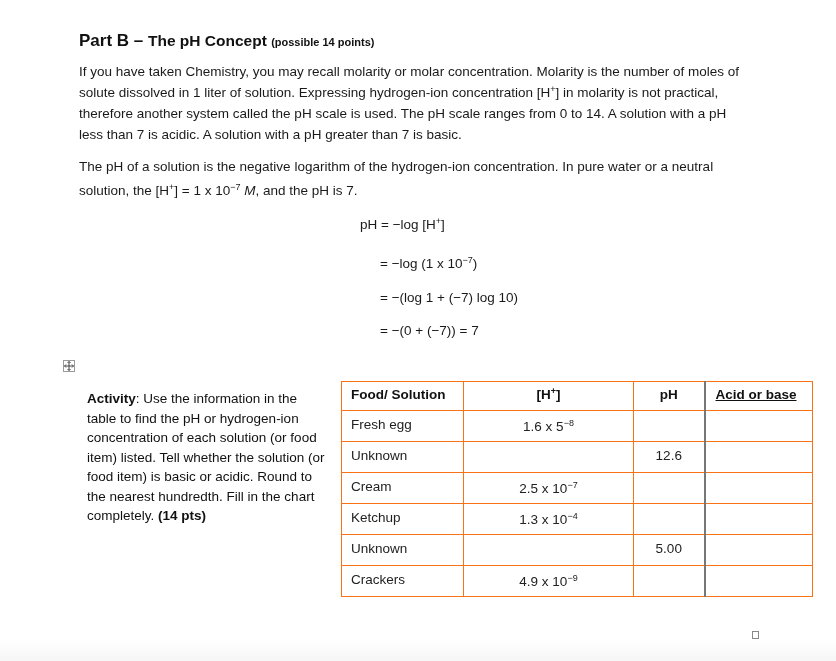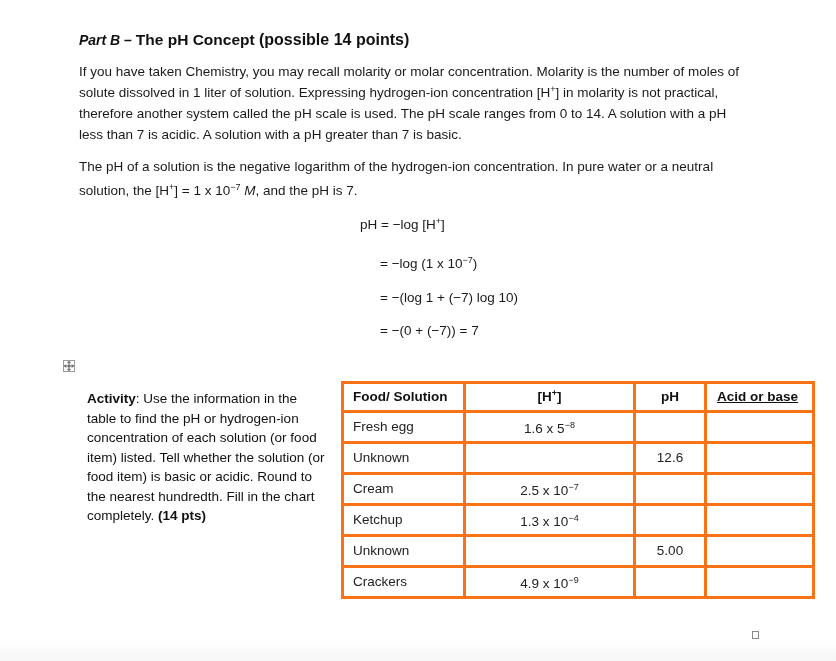--- a/index.html
+++ b/index.html
@@ -11,22 +11,22 @@
   }
   .page { position: relative; width: 836px; height: 661px; background: #fff; }
   .bottom-fade {
     position: absolute; left: 0; right: 0; bottom: 0; height: 22px;
     background: linear-gradient(#ffffff, #f6f6f6);
   }
   .title {
     position: absolute; left: 79px; top: 31px;
     font-weight: bold; font-size: 15.5px; letter-spacing: 0px; white-space: nowrap;
   }
-  .title .part { font-size: 14px; font-style: italic; }
-  .title .sub { font-size: 16px; }
+  .title .part { font-size: 17px; }
+  .title .sub { font-size: 11px; }
   .para {
     position: absolute; left: 79px; width: 660px;
     font-size: 13.5px; line-height: 21px; color: #1a1a1a;
   }
   .para1 { top: 61px; }
   .para2 { top: 155px; line-height: 24px; }
   sup { font-size: 9px; vertical-align: 5px; line-height: 0; }
   .italic { font-style: italic; }
   .eq {
     position: absolute; font-size: 13.5px; white-space: nowrap; color: #1a1a1a;
@@ -44,21 +44,21 @@
   .activity {
     position: absolute; left: 87px; top: 389px; width: 240px;
     font-size: 13.5px; line-height: 19.5px; color: #111;
   }
   .activity b { font-weight: bold; }
   table.ph {
     position: absolute; left: 341px; top: 381px;
     border-collapse: collapse; font-size: 13.5px; color: #222;
   }
   table.ph td, table.ph th {
-    border: 3px solid #f97316; height: 31px; vertical-align: top; padding-top: 6px;
+    border: 1px solid #f97316; height: 31px; vertical-align: top; padding-top: 6px;
   }
   table.ph th { font-weight: bold; color: #111; height: 29px; padding-top: 5px; }
   table.ph .c0 { width: 122px; text-align: left; padding-left: 9px; }
   table.ph .c1 { width: 170px; text-align: center; }
   table.ph .c2 { width: 71px; text-align: center; }
   table.ph .c3 { width: 108px; text-align: center; border-left: 2px solid #777; }
   table.ph td.c1 { padding-top: 8px; }
   table.ph th.c3 { text-align: left; padding-left: 10px; text-decoration: underline; }
   .resize-handle {
     position: absolute; left: 752px; top: 631px; width: 7px; height: 8px;

